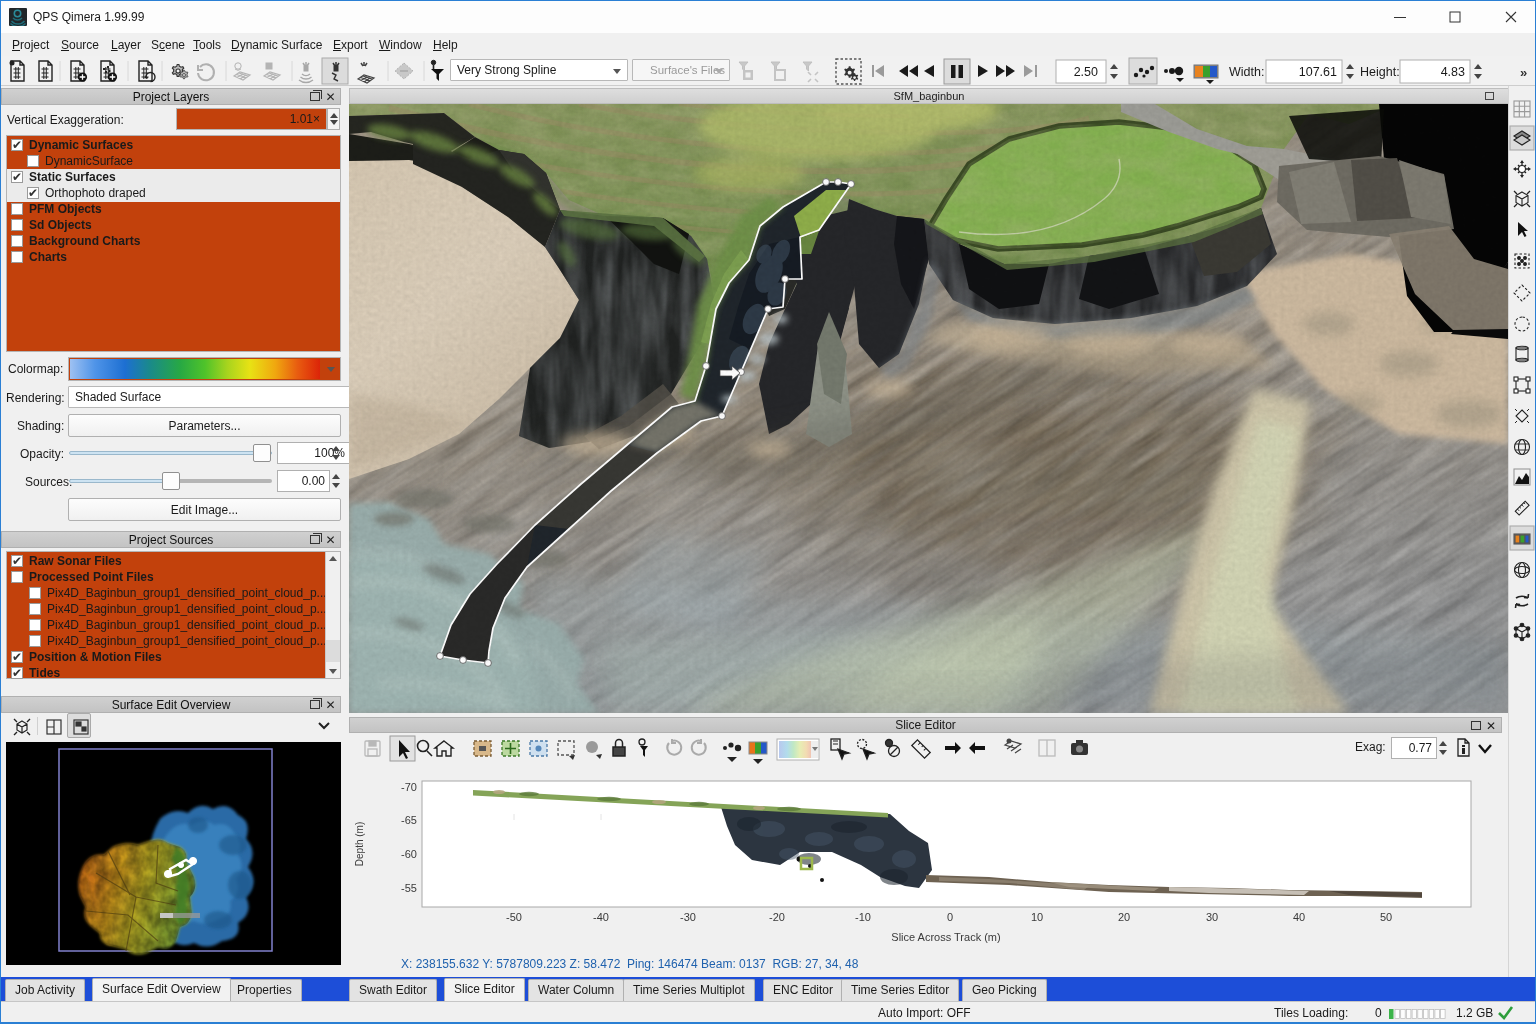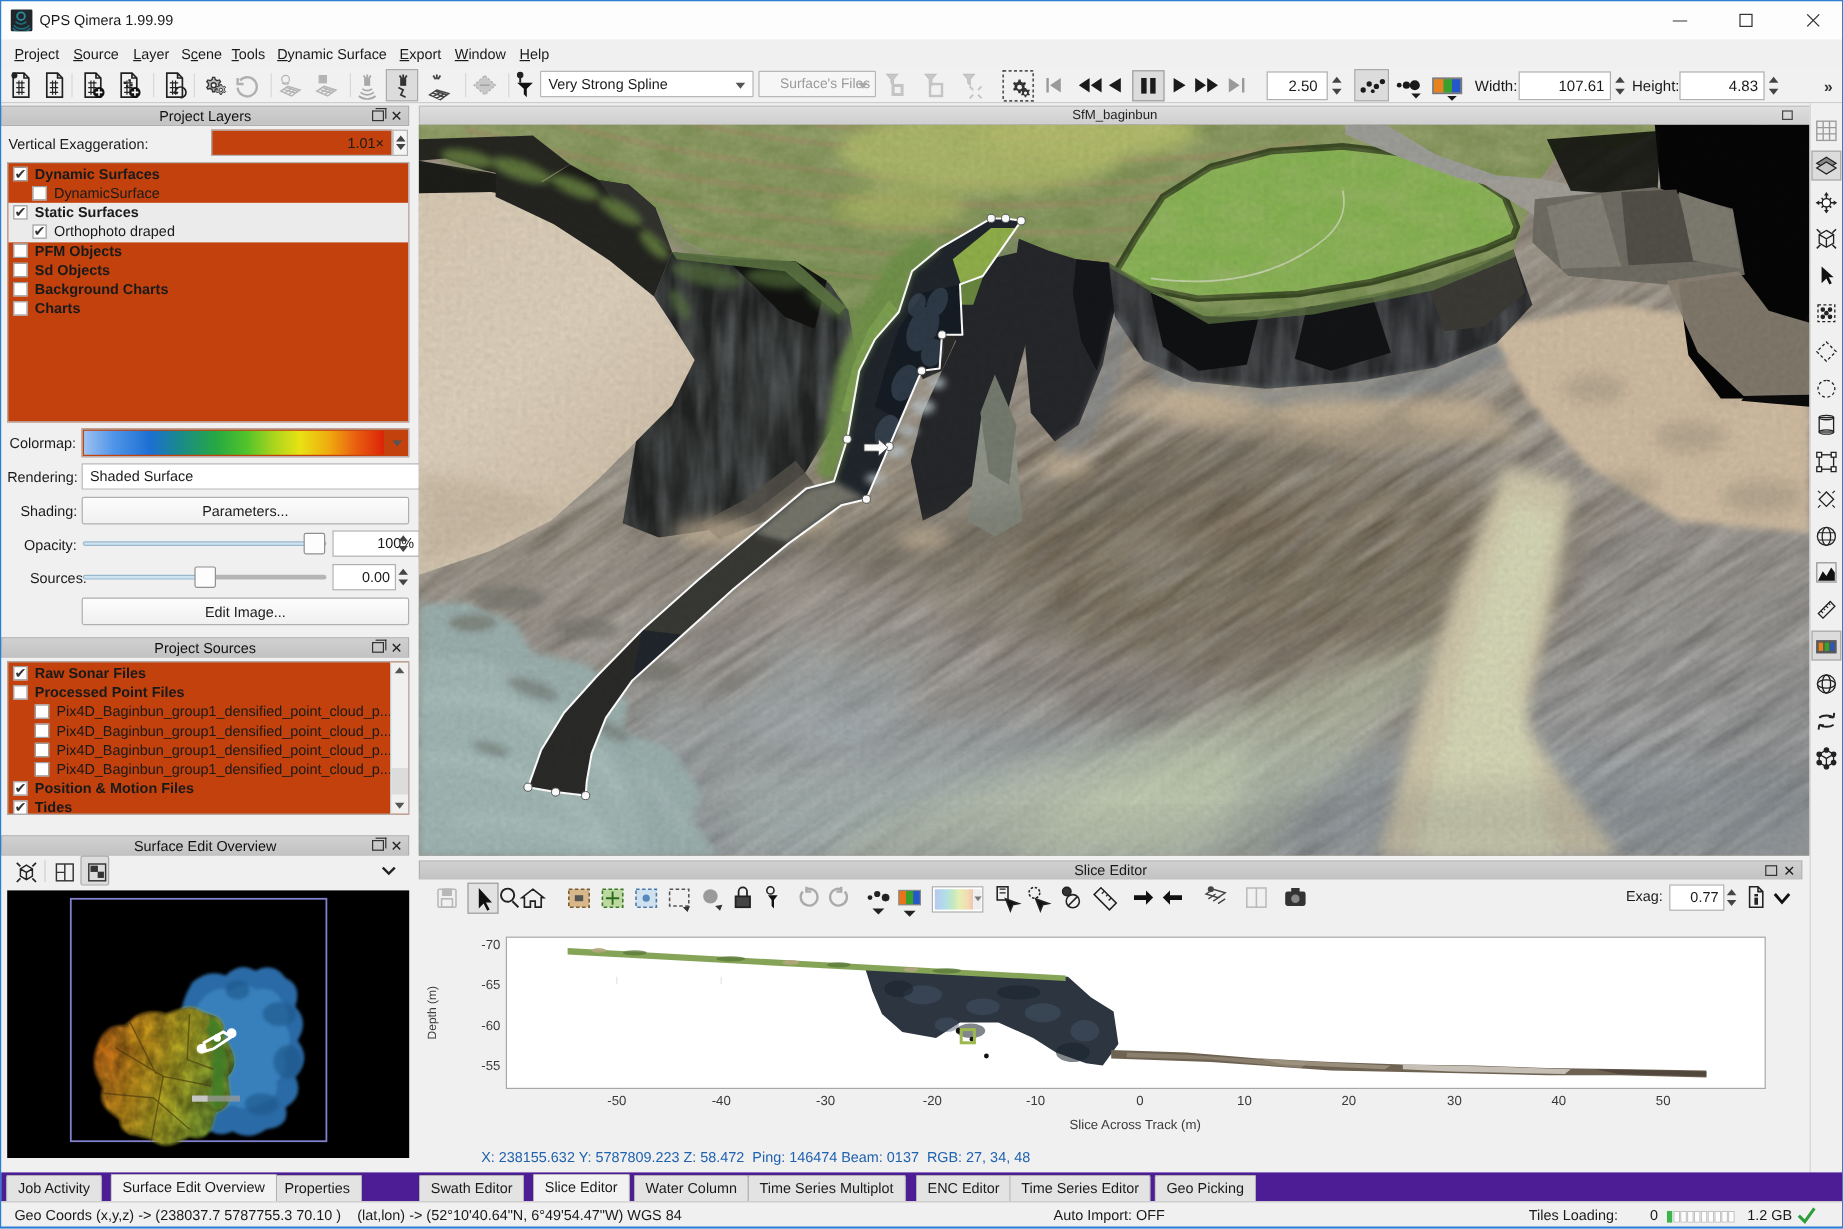--- a/index.html
+++ b/index.html
@@ -983,35 +983,34 @@
 <path d="M700 113 L770 117 L810 119 L805 122 L720 118 Z" fill="#a39784" opacity="0.8"></path>
 <path d="M980 122 L1040 123 L1073 124 L1073 128 L1000 126 Z" fill="#4a4138" opacity="0.8"></path>
     <circle cx="450" cy="90" r="2.5" fill="#111"></circle>
       <circle cx="461" cy="97" r="2" fill="#111"></circle>
       <circle cx="473" cy="111" r="2" fill="#111"></circle>
     <rect x="452" y="89" width="11" height="11" fill="none" stroke="#9db84c" stroke-width="2.5"></rect>
   </g>
 </svg>
 <div class="abs" style="left:365px;top:957px;color:#2062ae;margin-left:36px;">X: 238155.632 Y: 5787809.223 Z: 58.472&nbsp;&nbsp;Ping: 146474 Beam: 0137&nbsp;&nbsp;RGB: 27, 34, 48</div>
 
-<div class="abs" id="tabs" style="left:1px;top:977px;width:1534px;height:24px;background:#4c1d95;">
+<div class="abs" id="tabs" style="left:1px;top:977px;width:1534px;height:24px;background:#1d4ed8;">
   <div class="tab" style="left:4px;top:2px;">Job Activity</div>
   <div class="tab active" style="left:91px;top:1px;">Surface Edit Overview</div>
   <div class="tab" style="left:226px;top:2px;">Properties</div>
   <div class="tab" style="left:348px;top:2px;text-align:right;">Swath Editor</div>
   <div class="tab active" style="left:443px;top:1px;">Slice Editor</div>
   <div class="tab" style="left:527px;top:2px;">Water Column</div>
   <div class="tab" style="left:622px;top:2px;">Time Series Multiplot</div>
   <div class="tab" style="left:762px;top:2px;">ENC Editor</div>
   <div class="tab" style="left:840px;top:2px;">Time Series Editor</div>
   <div class="tab" style="left:961px;top:2px;">Geo Picking</div>
 </div>
 
 <div class="abs" id="statusbar">
-  <div style="position:absolute;left:11px;top:4px;">Geo Coords (x,y,z) -&gt; (238037.7 5787755.3 70.10 )&nbsp;&nbsp;&nbsp;&nbsp;(lat,lon) -&gt; (52°10'40.64"N, 6°49'54.47"W) WGS 84</div>
   <div style="position:absolute;left:877px;top:4px;">Auto Import: OFF</div>
   <div style="position:absolute;left:1273px;top:4px;">Tiles Loading:</div>
   <div style="position:absolute;left:1374px;top:4px;">0</div>
   <div style="position:absolute;left:1388px;top:6px;width:62px;height:10px;">
     <svg width="62" height="10">
         <rect x="0" y="0" width="4.5" height="10" fill="#3cb44a"></rect>
         <g fill="#fdfdfd" stroke="#b8b8b8" stroke-width="0.7">
           <rect x="6" y="0.5" width="4.5" height="9"></rect>
           <rect x="11.7" y="0.5" width="4.5" height="9"></rect>
           <rect x="17.4" y="0.5" width="4.5" height="9"></rect>

